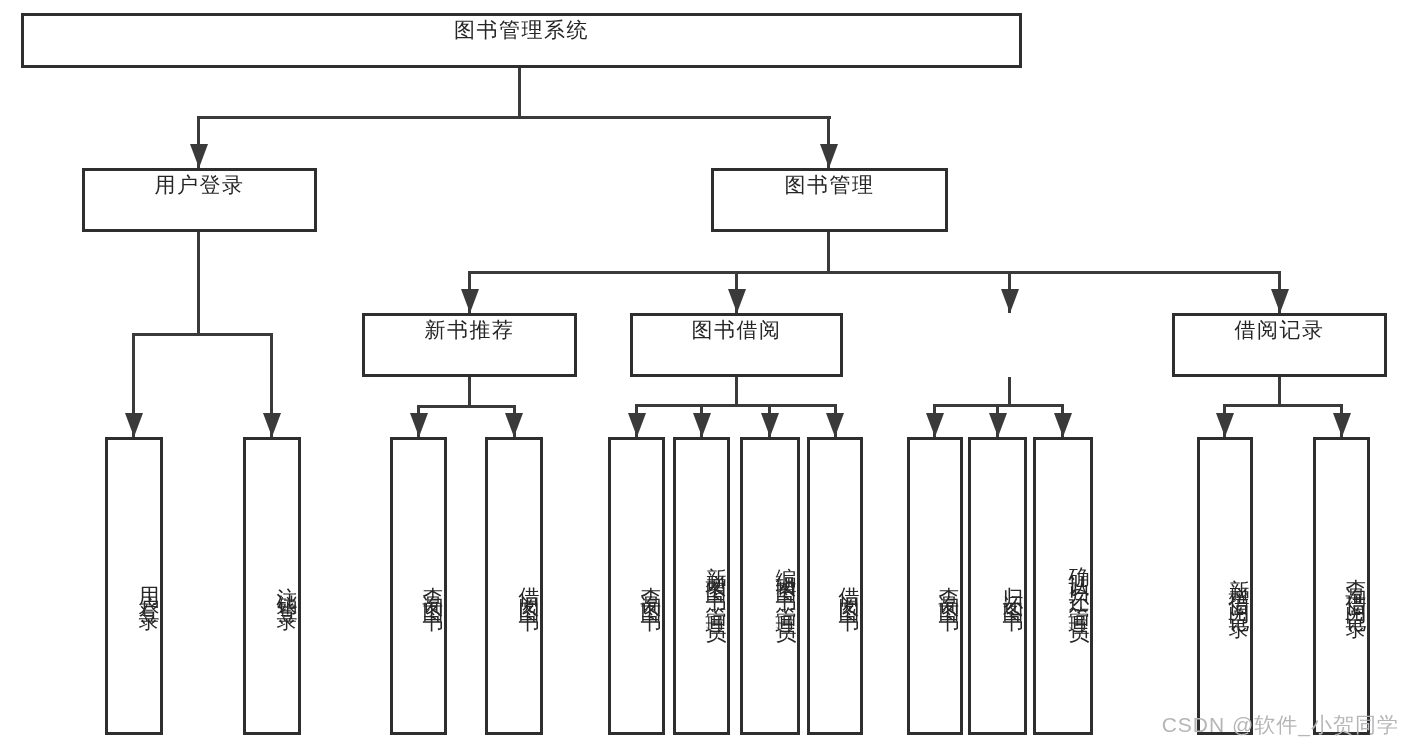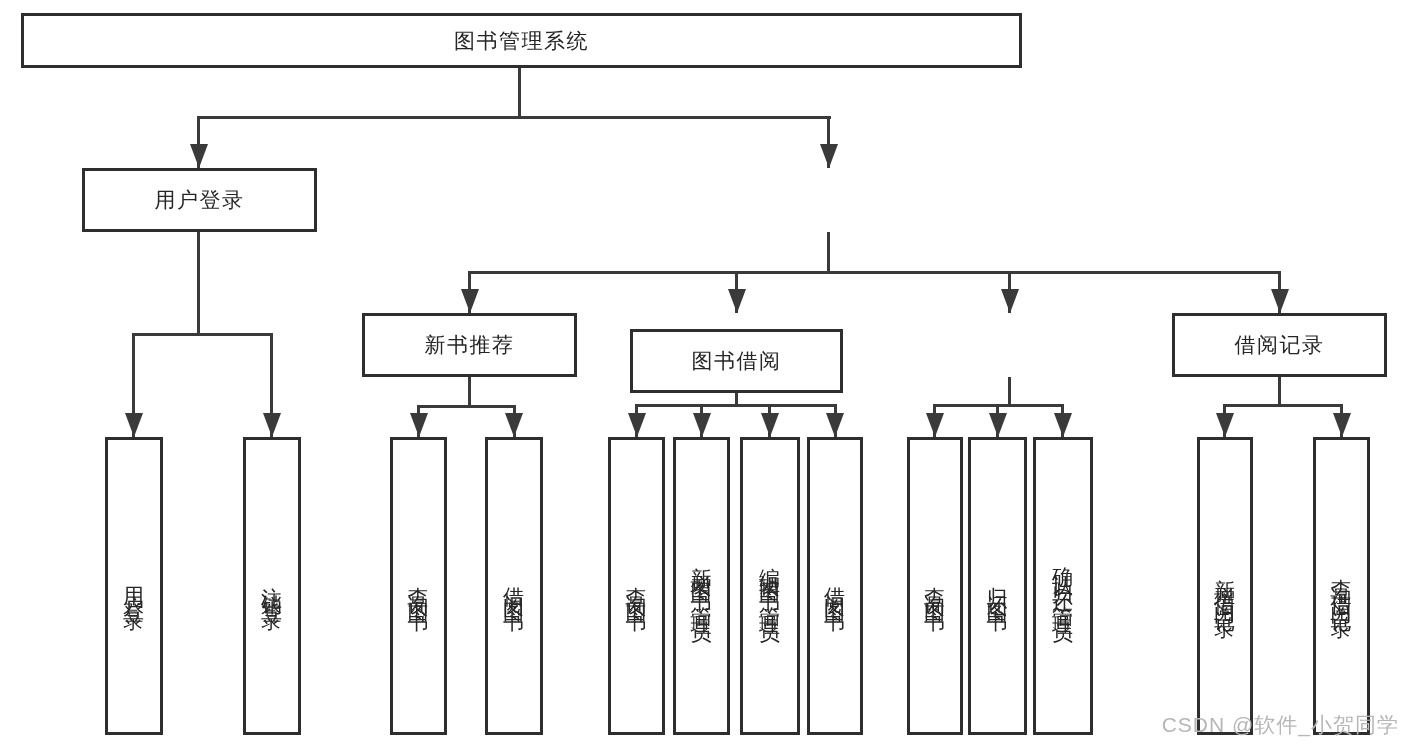--- a/index.html
+++ b/index.html
@@ -1,21 +1,21 @@
 <!DOCTYPE html>
 <html><head>
 <meta charset="utf-8">
 <style>
   * { margin:0; padding:0; box-sizing:border-box; }
   html,body { background:#ffffff; }
   body { font-family:"Liberation Sans","DejaVu Sans",sans-serif; }
   .canvas{ position:relative; width:1405px; height:747px; background:#ffffff; overflow:hidden; }
   .node{
     position:absolute; background:#ffffff; border:3px solid #2e2e2e;
-    display:flex; align-items:center; justify-content:center;
+    display:flex; justify-content:center;
     color:#262626;
   }
   .node.h{ font-size:21px; letter-spacing:1.5px; white-space:nowrap; }
   .node.v{
     writing-mode:vertical-rl; text-orientation:mixed;
     font-size:21px; letter-spacing:8px; line-height:1;
   }
   .vline{ position:absolute; width:3px; background:#3a3a3a; }
   .hline{ position:absolute; height:3px; background:#3a3a3a; }
   .arrow{
@@ -92,25 +92,28 @@
   <div class="arrow" style="left:1216px; top:413px;"></div>
   <div class="arrow" style="left:1333px; top:413px;"></div>
 
   <div class="node h" style="left:21px; top:13px; width:1001px; height:55px;">
     <span>图书管理系统</span>
   </div>
 
   <div class="node h" style="left:82px; top:168px; width:235px; height:64px;">
     <span>用户登录</span>
   </div>
+  <div class="node h" style="left:711px; top:168px; width:237px; height:64px;">
+    <span>图书管理</span>
+  </div>
 
   <div class="node h" style="left:362px; top:313px; width:215px; height:64px;">
     <span>新书推荐</span>
   </div>
-  <div class="node h" style="left:630px; top:313px; width:213px; height:64px;margin-top:16px;">
+  <div class="node h" style="left:630px; top:313px; width:213px; height:64px;">
     <span>图书借阅</span>
   </div>
   <div class="node h" style="left:1172px; top:313px; width:215px; height:64px;">
     <span>借阅记录</span>
   </div>
 
   <div class="node v" style="left:105px; top:437px; width:58px; height:298px;">
     <span>用户登录</span>
   </div>
   <div class="node v" style="left:243px; top:437px; width:58px; height:298px;">

